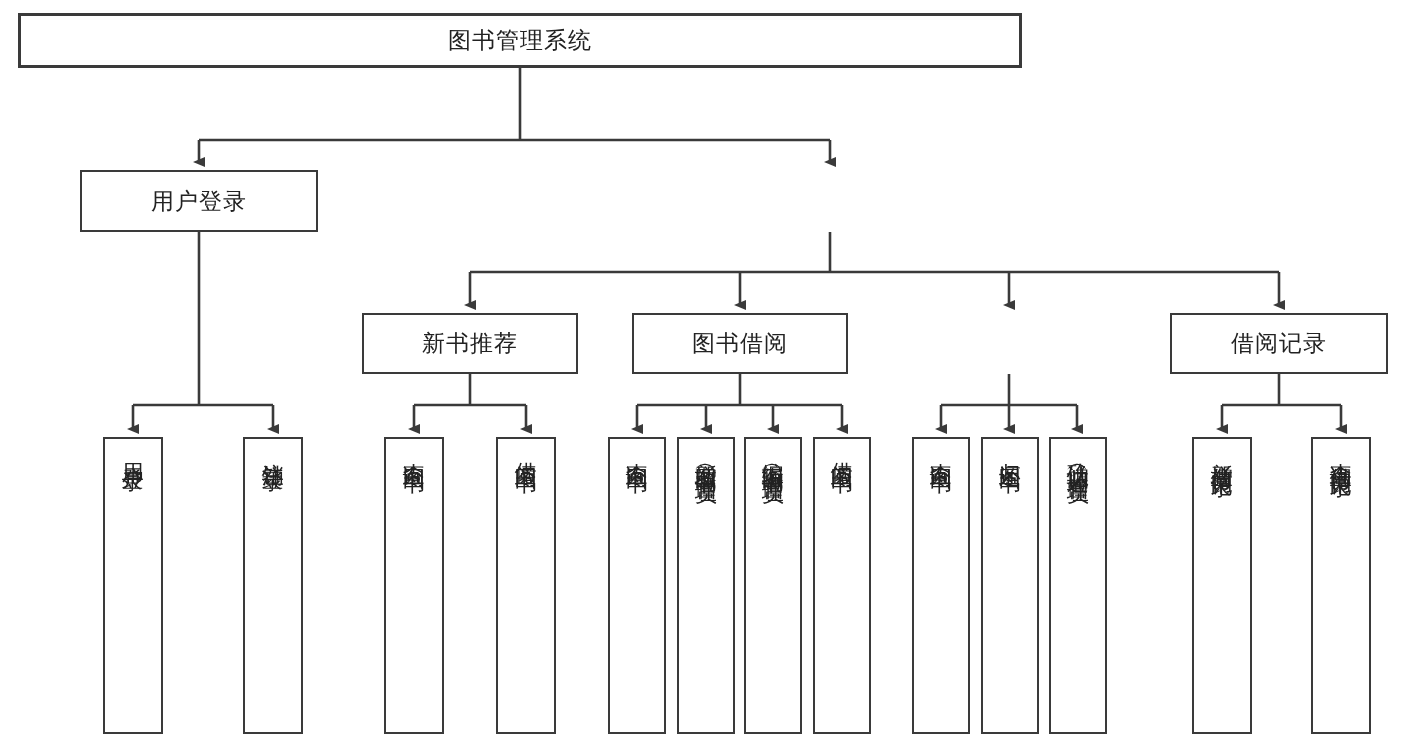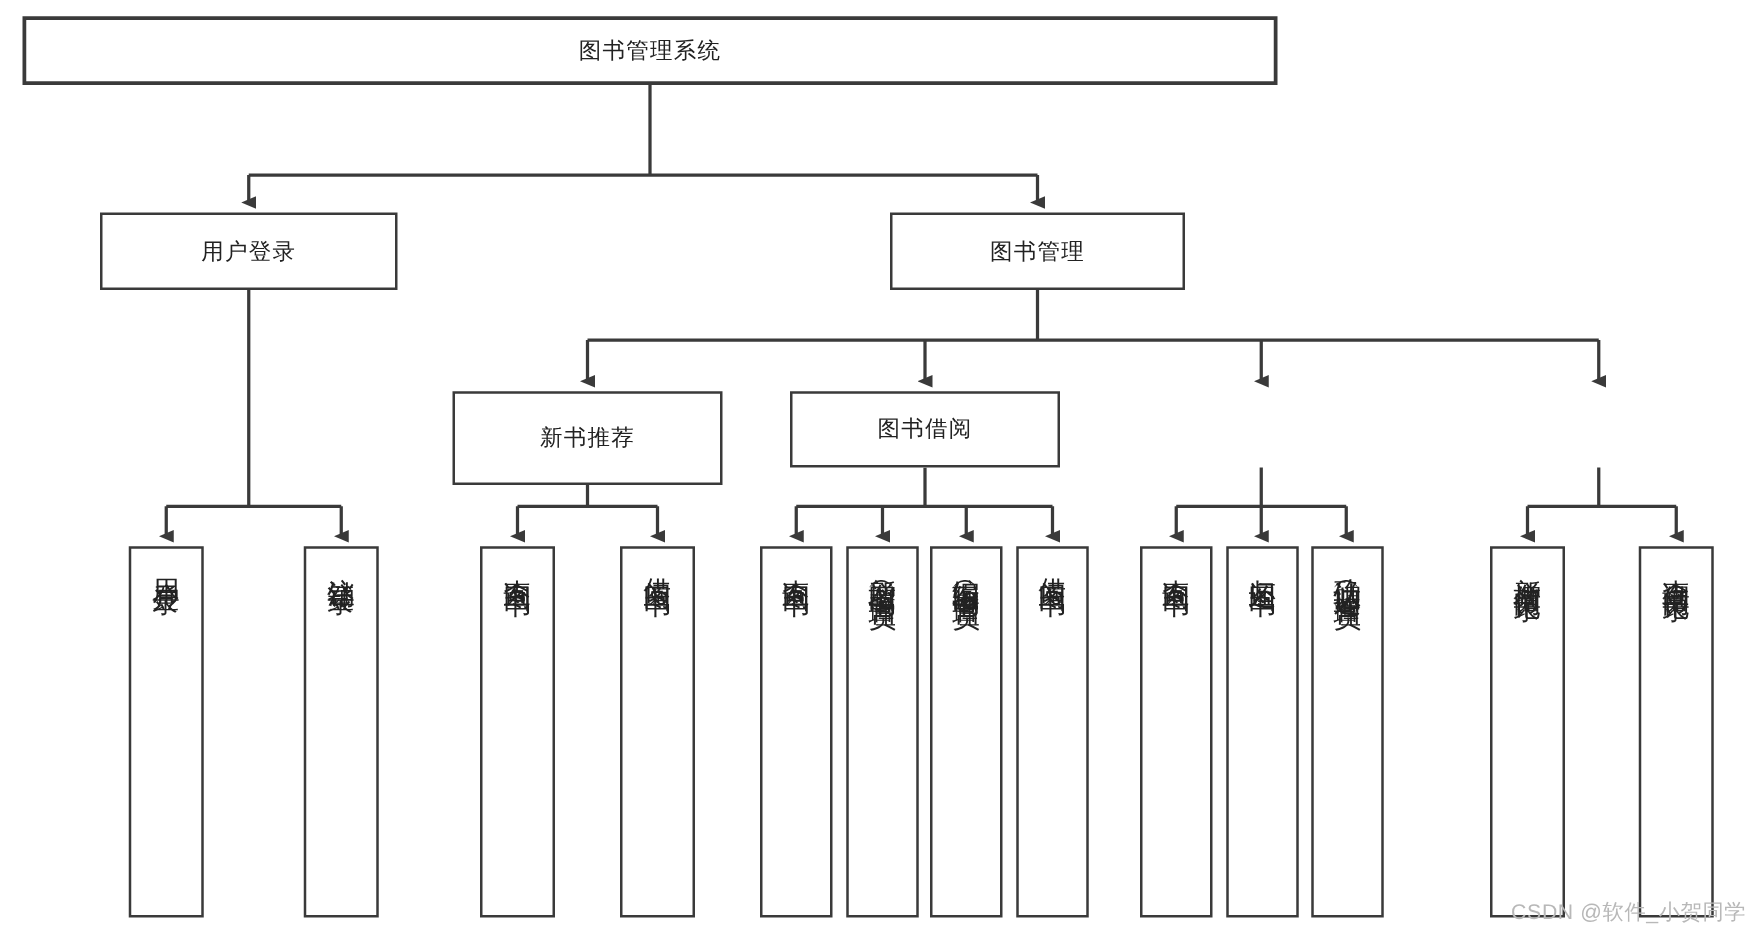--- a/index.html
+++ b/index.html
@@ -22,21 +22,21 @@
     background:#ffffff;
     border:2px solid #3a3a3a;
     display:flex;
     align-items:center;
     justify-content:center;
     color:#1a1a1a;
     z-index:2;
   }
   .node.root{border-width:3px;}
   .node .lbl{
-    font-size:18px;
+    font-size:23px;
     line-height:1.15;
     letter-spacing:1px;
     white-space:nowrap;
     color:#222;
   }
   
   .leaf{
     align-items:flex-start;
     justify-content:center;
     padding-top:6px;
@@ -117,29 +117,29 @@
     </g>
   </svg>
 
   <div class="node root" style="left:18px;top:13px;width:1004px;height:55px;">
     <span class="lbl">图书管理系统</span>
   </div>
 
   <div class="node" style="left:80px;top:170px;width:238px;height:62px;">
     <span class="lbl">用户登录</span>
   </div>
-  <div class="node" style="left:712px;top:170px;width:236px;height:62px;">
-    <span class="lbl">图书管理</span>
-  </div>
 
-  <div class="node" style="left:362px;top:313px;width:216px;height:75px;">
+  <div class="node" style="left:362px;top:313px;width:216px;height:61px;">
     <span class="lbl">新书推荐</span>
   </div>
   <div class="node" style="left:632px;top:313px;width:216px;height:61px;text-align:center;">
     <span class="lbl">图书借阅</span>
+  </div>
+  <div class="node" style="left:1170px;top:313px;width:218px;height:61px;">
+    <span class="lbl">借阅记录</span>
   </div>
 
   <div class="node leaf" style="left:103px;top:437px;width:60px;height:297px;">
     <span class="lbl">用户登录</span>
   </div>
   <div class="node leaf" style="left:243px;top:437px;width:60px;height:297px;">
     <span class="lbl">注销登录</span>
   </div>
 
   <div class="node leaf" style="left:384px;top:437px;width:60px;height:297px;">
@@ -172,15 +172,14 @@
     <span class="lbl">确认归还（管理员）</span>
   </div>
 
   <div class="node leaf" style="left:1192px;top:437px;width:60px;height:297px;">
     <span class="lbl">新增借阅记录</span>
   </div>
   <div class="node leaf" style="left:1311px;top:437px;width:60px;height:297px;">
     <span class="lbl">查询借阅记录</span>
   </div>
 
-  <div id="watermark">CSDN @软件_小贺同学</div>
 
 </div>
 
 </body></html>

